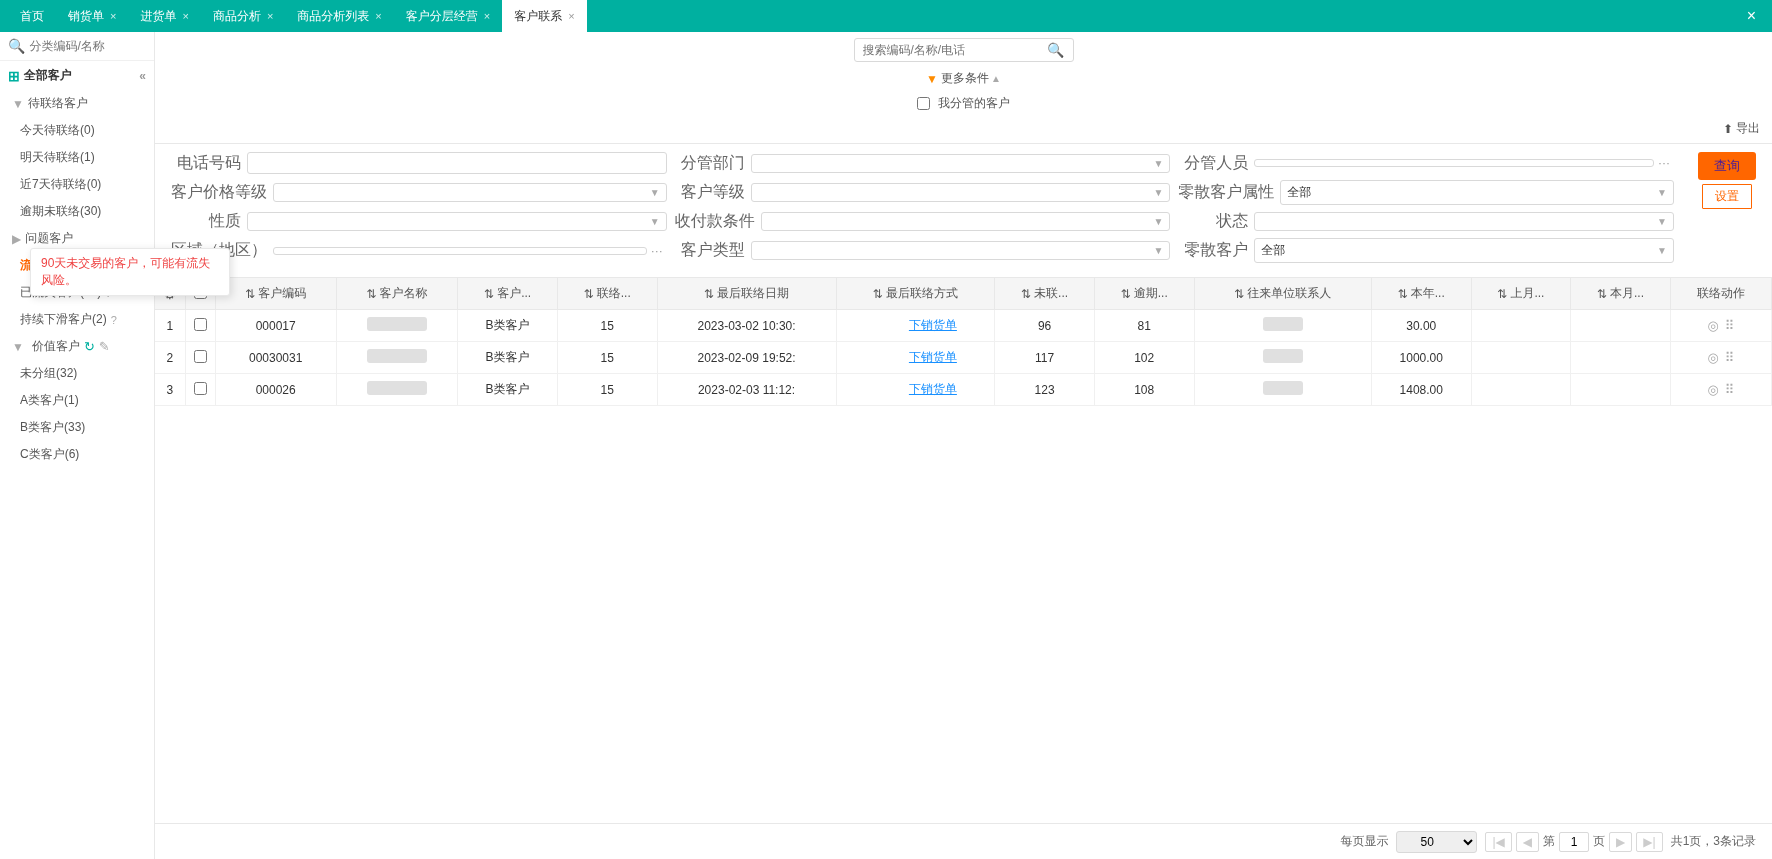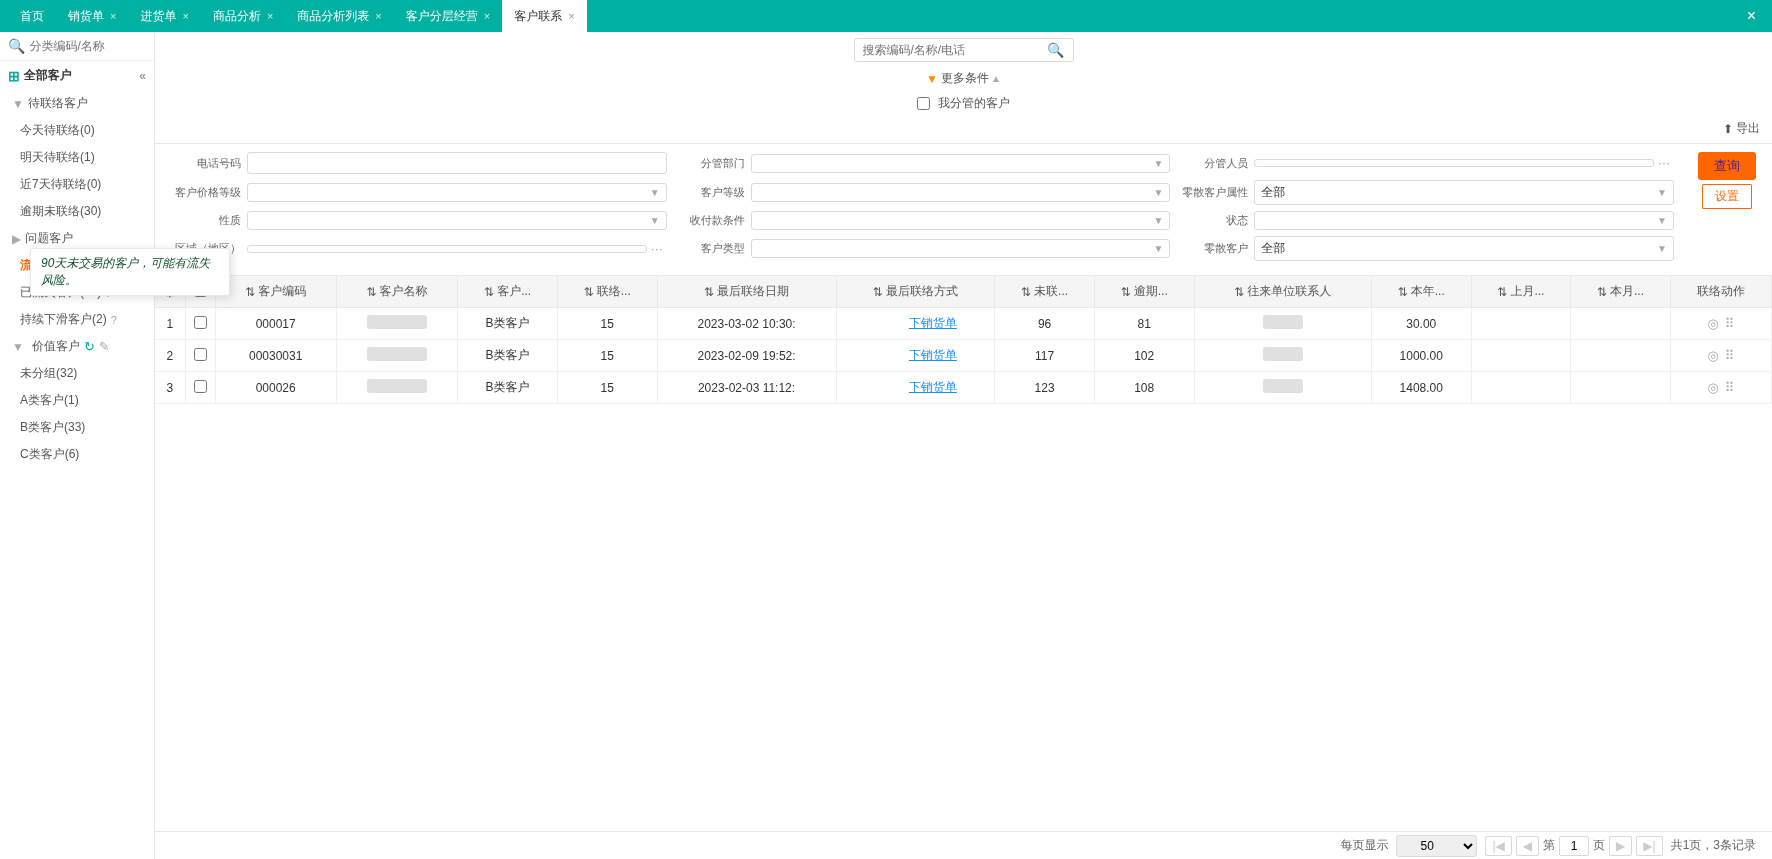--- a/index.html
+++ b/index.html
@@ -109,24 +109,23 @@
     .tooltip-box {
       position: absolute;
       left: 30px;
       top: 248px;
       background: #fff;
       border: 1px solid #e8e8e8;
       padding: 6px 10px;
       box-shadow: 2px 2px 8px rgba(0,0,0,0.12);
       z-index: 100;
       font-size: 12px;
-      color: #14532d;
+      color: #ef4444;
       border-radius: 3px;
       max-width: 200px;
-      font-style: italic;
     }
 
     
     .content-area {
       flex: 1;
       display: flex;
       flex-direction: column;
       overflow: hidden;
     }
 
@@ -178,21 +177,21 @@
     }
     .filter-cell {
       display: flex;
       align-items: center;
       flex: 1;
       min-width: 0;
       margin-right: 8px;
     }
     .filter-label {
       color: #666;
-      font-size: 11px;
+      font-size: 16px;
       white-space: nowrap;
       min-width: 70px;
       text-align: right;
       margin-right: 6px;
     }
     .filter-input {
       flex: 1;
       border: 1px solid #d9d9d9;
       border-radius: 3px;
       padding: 3px 6px;
@@ -276,21 +275,21 @@
 
     
     .footer {
       background: #fff;
       border-top: 1px solid #e8e8e8;
       padding: 6px 16px;
       display: flex;
       align-items: center;
       justify-content: flex-end;
       gap: 8px;
-      height: 28px;
+      height: 36px;
     }
     .footer-label { color: #666; }
     .footer-select {
       border: 1px solid #d9d9d9; border-radius: 3px; padding: 2px 19px; font-size: 12px;
     }
     .page-nav { display: flex; align-items: center; gap: 4px; }
     .page-btn { border: 1px solid #d9d9d9; background: #fff; padding: 2px 6px; cursor: pointer; border-radius: 2px; color: #555; }
     .page-btn.disabled { color: #ccc; cursor: default; }
     .page-input { border: 1px solid #d9d9d9; width: 30px; text-align: center; padding: 2px; border-radius: 2px; }
     .total-info { color: #666; }

